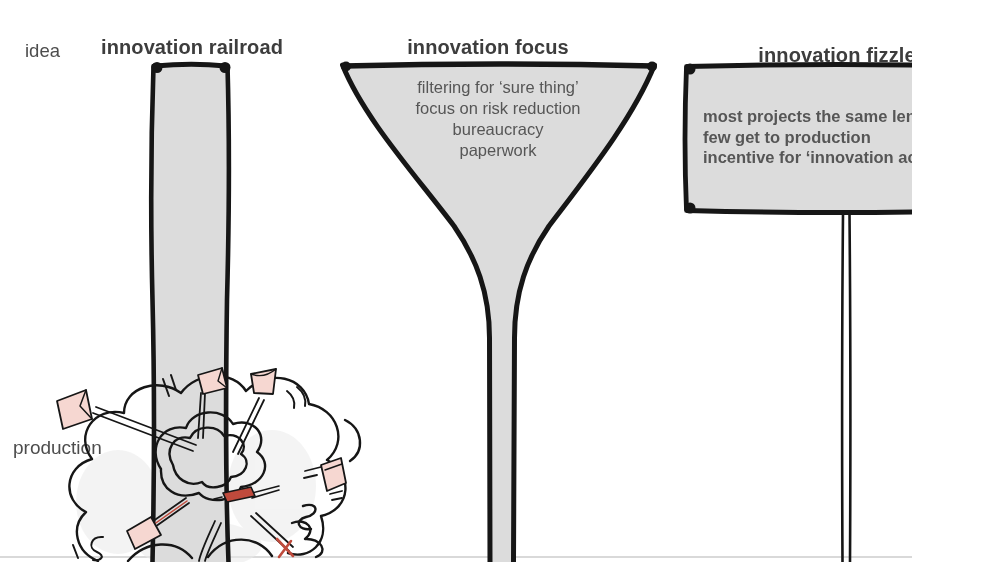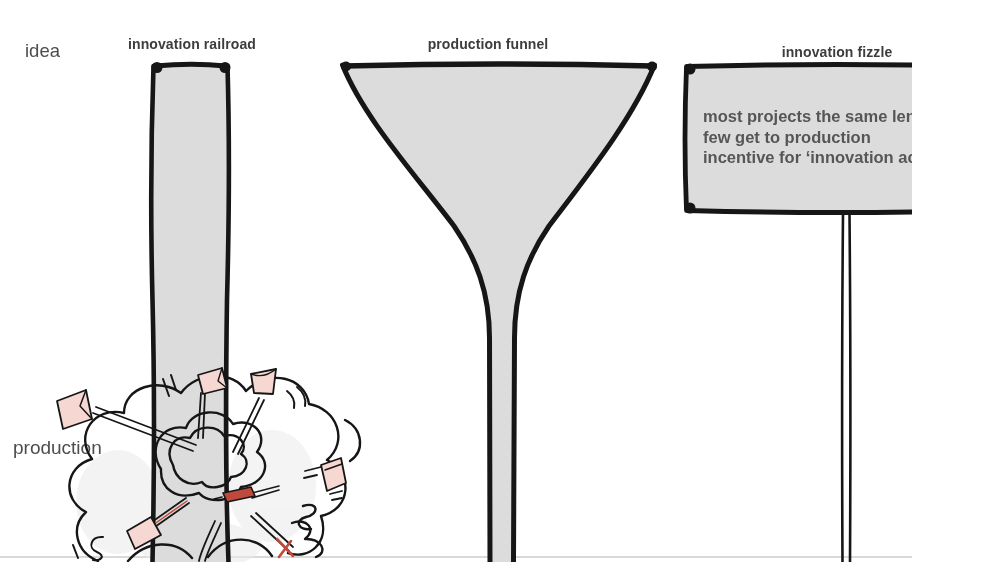--- a/index.html
+++ b/index.html
@@ -28,21 +28,21 @@
     left: 0;
     top: 0;
     width: 1000px;
     height: 562px;
   }
   .heading {
     position: absolute;
     top: 36px;
     transform: translateX(-50%);
     font-weight: bold;
-    font-size: 14px;
+    font-size: 20px;
     color: #3d3d3d;
     white-space: nowrap;
     letter-spacing: 0.1px;
   }
   .note {
     position: absolute;
     font-size: 16.5px;
     line-height: 20.5px;
     color: #565656;
     white-space: pre-line;
@@ -109,23 +109,27 @@
       <path d="M843,214 Q841.5,380 842.5,562" stroke-width="2.6"></path>
       <path d="M849.5,214 Q851,380 850,562" stroke-width="2.6"></path>
     </g>
   </svg>
 
   <div class="text-layer">
     <div class="axis-label label-idea">idea</div>
     <div class="axis-label label-production">production</div>
 
     <div class="heading heading-railroad">innovation railroad</div>
-    <div class="heading heading-funnel">production funnel</div>
+    <div class="heading heading-funnel">innovation focus</div>
     <div class="heading heading-fizzle">innovation fizzle</div>
 
+    <div class="note note-funnel">filtering for ‘sure thing’
+focus on risk reduction
+bureaucracy
+paperwork</div>
     <div class="note note-fizzle">most projects the same length
 few get to production
 incentive for ‘innovation activity’</div>
   </div>
 
   <svg class="layer" viewBox="0 0 1000 562" aria-hidden="true">
 
     <g fill="none" stroke-linecap="round" stroke-linejoin="round" stroke-width="2.4" stroke="#161616">
       <path d="M98,561 C76,552 70,527 86,512 C62,500 64,467 92,459 C74,435 94,406 124,413 C124,387 159,377 181,393 C197,371 233,370 246,391 C269,368 305,377 309,404 C337,409 349,441 327,460 C353,473 352,509 321,516 C330,543 309,560 288,553"></path>
       <path d="M128,561 C146,540 176,539 192,558"></path>

